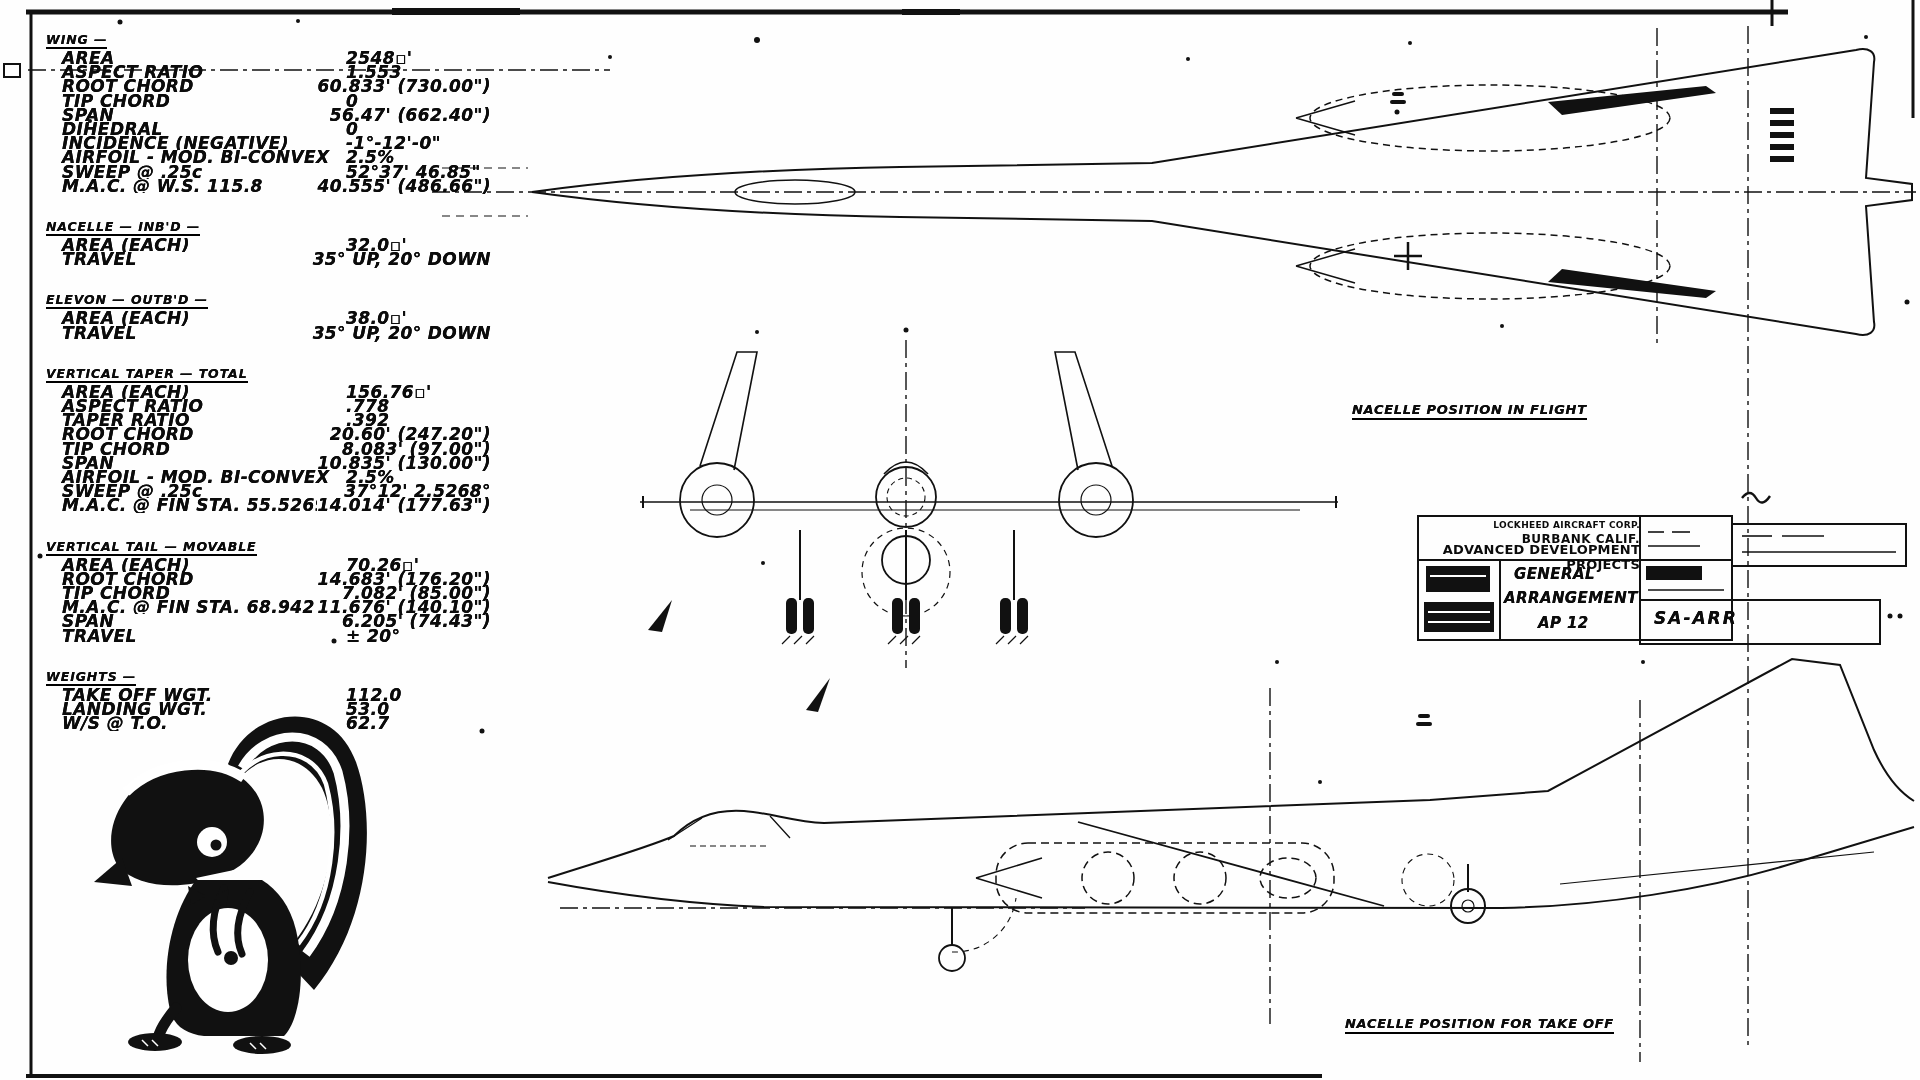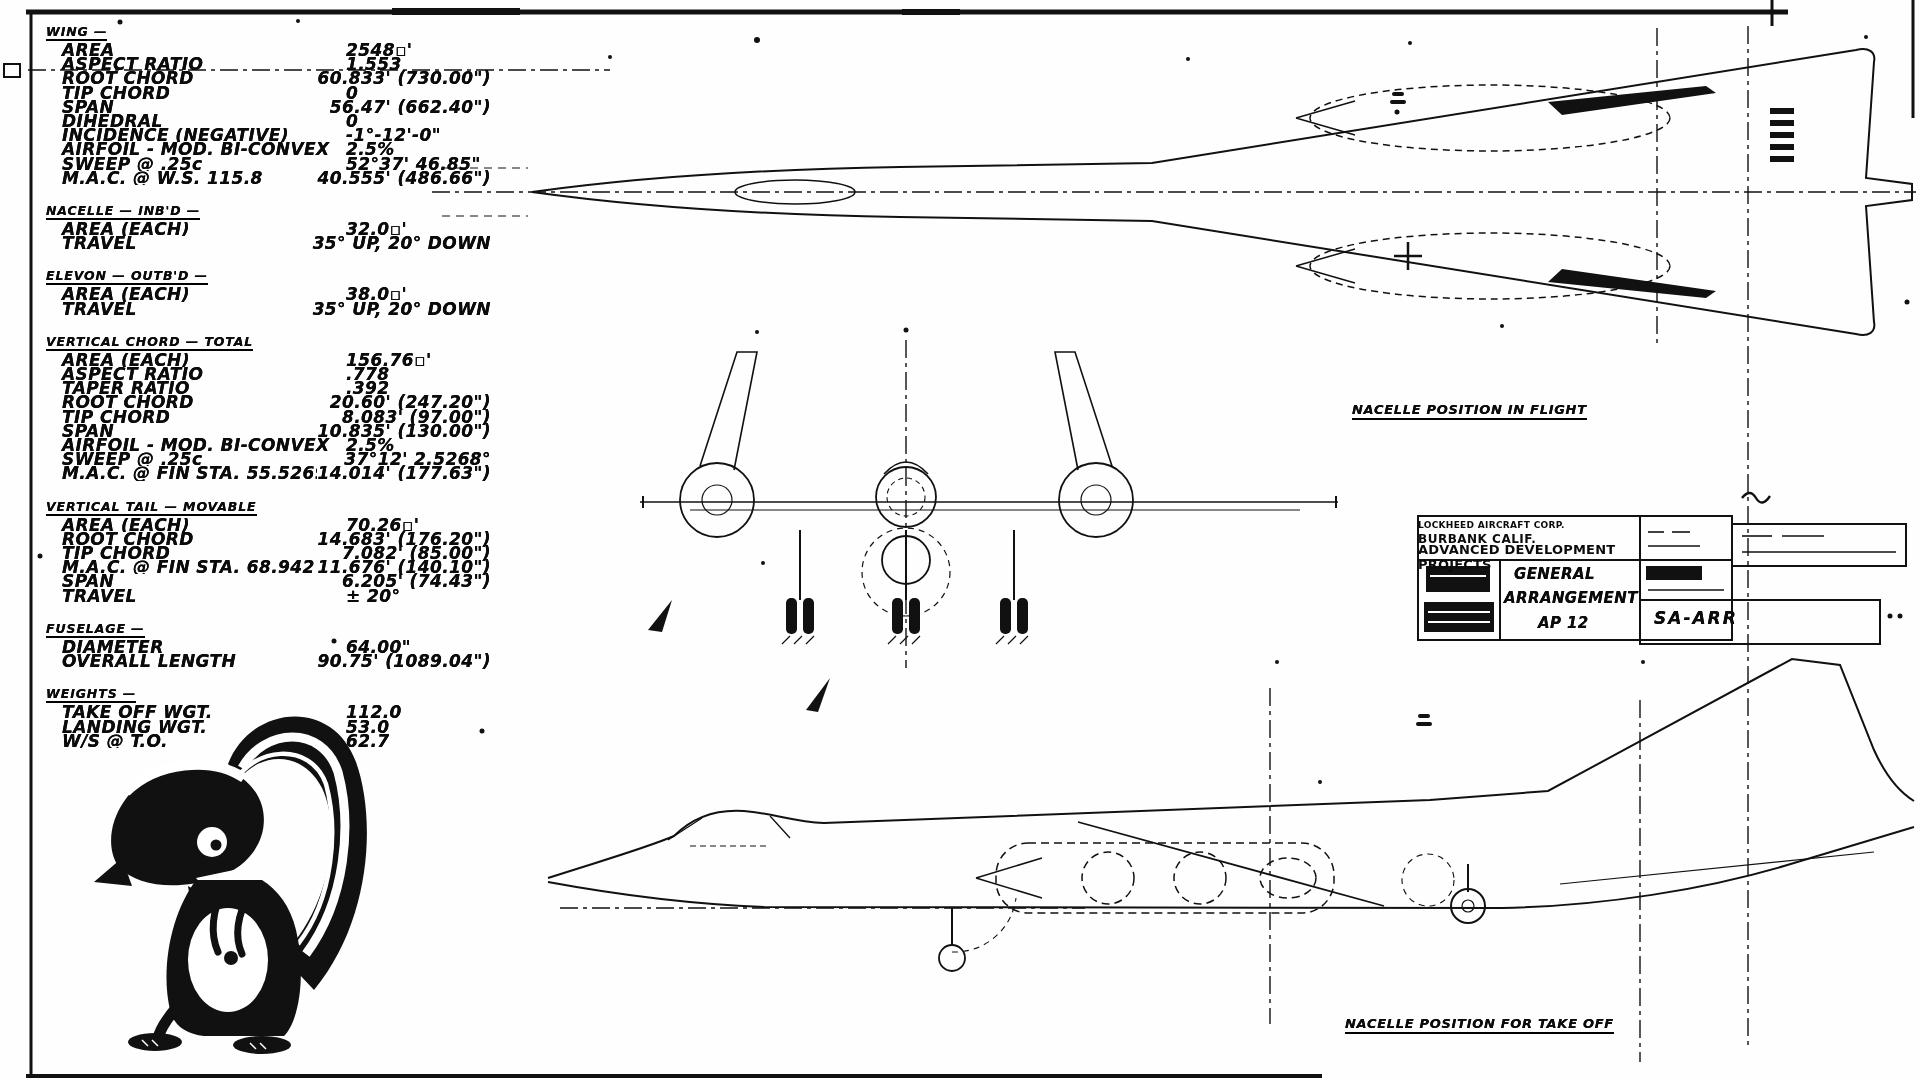--- a/index.html
+++ b/index.html
@@ -7,32 +7,32 @@
     width:1920px;height:1080px;position:relative;overflow:hidden;
     background:#fefefe;color:#0b0b0b;
     font-family:"DejaVu Sans",sans-serif;
   }
   .hand{font-style:italic;font-weight:700;letter-spacing:.4px;text-shadow:0 0 .5px #000}
   svg{position:absolute;left:0;top:0}
   
   .specs{position:absolute;left:46px;top:12px;width:445px;z-index:3}
   .section{margin-bottom:6px}
   .stitle{display:inline-block;font-size:12.5px;letter-spacing:.9px;
-          border-bottom:2px solid #000;padding-bottom:0;margin:12px 0 2px 0}
+          border-bottom:2px solid #000;padding-bottom:0;margin:20px 0 2px 0}
   .srow{display:flex;font-size:17px;line-height:14.2px;white-space:nowrap}
   .slabel{width:300px;padding-left:16px;box-sizing:border-box;overflow:hidden}
   .sval{flex:1}
   
   .note{position:absolute;font-size:13px;border-bottom:2px solid #000;
         padding-bottom:1px;letter-spacing:.7px;z-index:3}
   .note-flight{left:1352px;top:402px}
   .note-takeoff{left:1345px;top:1016px}
   
   .tblock{position:absolute;left:1418px;top:516px;width:480px;height:132px;z-index:3}
-  .tb-co{position:absolute;left:0;width:222px;text-align:left;font-weight:700}
+  .tb-co{position:absolute;left:0;width:222px;text-align:right;font-weight:700}
   .tb-co1{top:4px;font-size:9px;letter-spacing:.3px}
   .tb-co2{top:16px;font-size:12px;letter-spacing:.5px}
   .tb-co3{top:26px;font-size:13px;letter-spacing:.2px}
   .tb-t{position:absolute;font-size:15px}
   .tb-t1{left:96px;top:49px}
   .tb-t2{left:86px;top:73px}
   .tb-t3{left:120px;top:98px}
   .tb-num{position:absolute;left:236px;top:92px;font-size:17px;letter-spacing:2px}
 </style>
 </head>
@@ -323,21 +323,21 @@
         <span class="slabel">AREA (EACH)</span>
         <span class="sval">38.0▫'</span>
       </div>
       <div class="srow">
         <span class="slabel">TRAVEL</span>
         <span class="sval">35° UP, 20° DOWN</span>
       </div>
       </div>
   </div>
   <div class="section">
-    <div class="stitle">VERTICAL CHORD — TOTAL</div>
+    <div class="stitle">VERTICAL TAPER — TOTAL</div>
     <div>
 
       <div class="srow">
         <span class="slabel">AREA (EACH)</span>
         <span class="sval">156.76▫'</span>
       </div>
       <div class="srow">
         <span class="slabel">ASPECT RATIO</span>
         <span class="sval">.778</span>
       </div>
@@ -391,34 +391,20 @@
         <span class="slabel">M.A.C. @ FIN STA. 68.942</span>
         <span class="sval">11.676' (140.10")</span>
       </div>
       <div class="srow">
         <span class="slabel">SPAN</span>
         <span class="sval">6.205' (74.43")</span>
       </div>
       <div class="srow">
         <span class="slabel">TRAVEL</span>
         <span class="sval">± 20°</span>
-      </div>
-      </div>
-  </div>
-  <div class="section">
-    <div class="stitle">FUSELAGE —</div>
-    <div>
-
-      <div class="srow">
-        <span class="slabel">DIAMETER</span>
-        <span class="sval">64.00"</span>
-      </div>
-      <div class="srow">
-        <span class="slabel">OVERALL LENGTH</span>
-        <span class="sval">90.75' (1089.04")</span>
       </div>
       </div>
   </div>
   <div class="section">
     <div class="stitle">WEIGHTS —</div>
     <div>
 
       <div class="srow">
         <span class="slabel">TAKE OFF  WGT.</span>
         <span class="sval">112.0</span>

